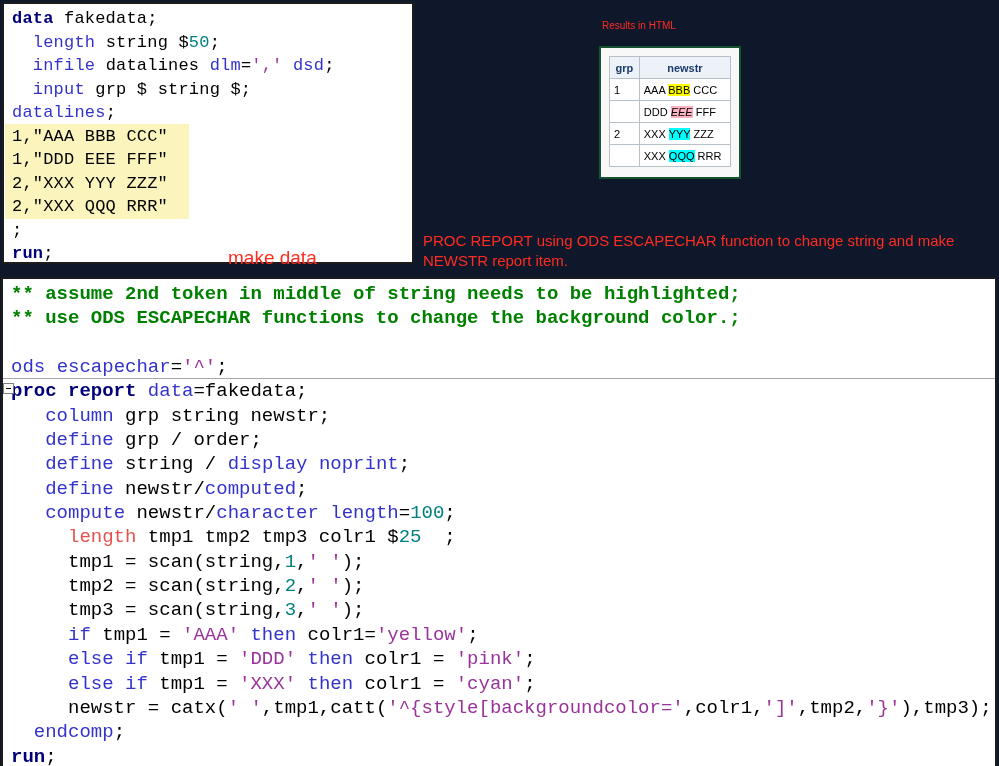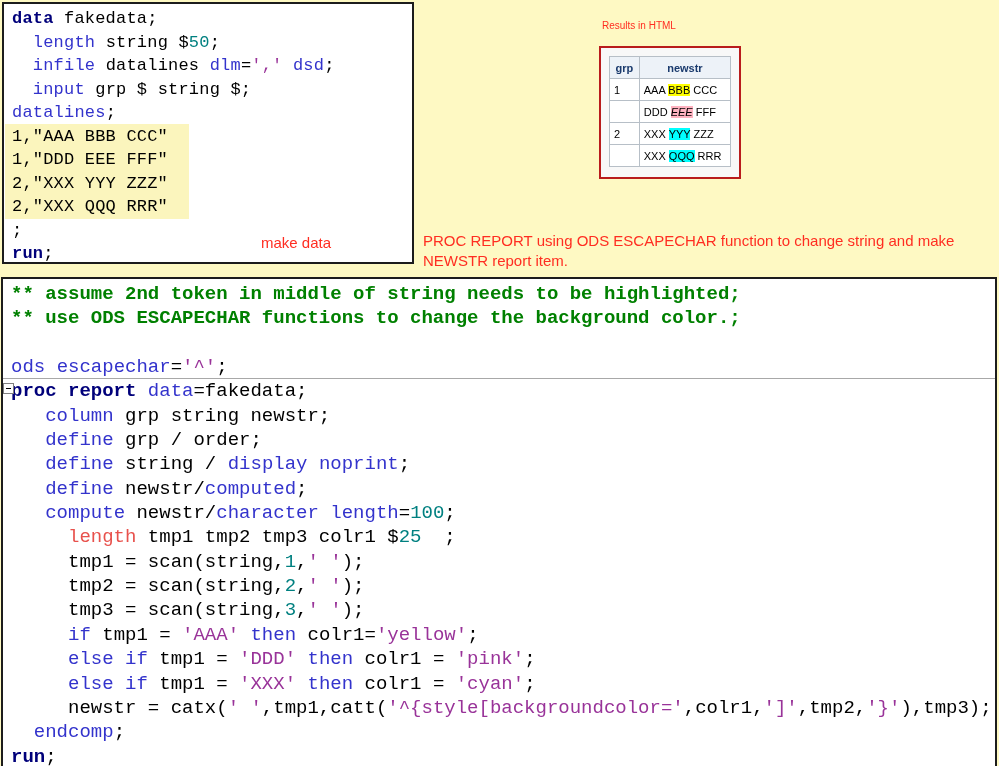--- a/index.html
+++ b/index.html
@@ -1,16 +1,16 @@
 <!DOCTYPE html>
 <html style="--navy: #00007a; --keyword: #3333cc; --string: #993399; --number: #008080; --comment: #008000; --error_red: #e8514c; --annotation_red: #ff2d21; --datalines_bg: #fbf5bd; --hl_yellow: #ffff00; --hl_pink: #ffb3c1; --hl_cyan: #00ffff; --table_header_bg: #edf2f8; --table_header_text: #1a3a6d; --table_border: #b7bfc7;"><head>
 <meta charset="utf-8">
 <style>
   html,body{margin:0;padding:0;background:#fff;}
-  #root{position:relative;width:999px;height:766px;background:#fef9c3;overflow:hidden;
+  #root{position:relative;width:999px;height:766px;background:#0f172a;overflow:hidden;
         font-family:"Liberation Sans",sans-serif;color:#000;}
 
   
   .code-box{position:absolute;background:#fff;border:2px solid #1c1c1c;box-sizing:border-box;}
   #top-box{left:2px;top:2px;width:412px;height:262px;}
   #bottom-box{left:1px;top:277px;width:996px;height:604px;}
 
   .code{position:relative;z-index:2;margin:0;padding:3px 0 0 8px;
         font-family:"Liberation Mono","DejaVu Sans Mono",monospace;
         white-space:pre;color:#000;}
@@ -22,34 +22,34 @@
   .tok-navy{color:var(--navy,#00007a);font-weight:bold;}
   .tok-kw{color:var(--keyword,#3333cc);}
   .tok-str{color:var(--string,#993399);}
   .tok-num{color:var(--number,#008080);font-weight:normal;}
   .tok-cmt{color:var(--comment,#008000);font-weight:bold;}
   .tok-red{color:var(--error_red,#e8514c);}
 
   #datalines-highlight{position:absolute;z-index:1;left:1px;top:120px;width:184px;height:95px;
         background:var(--datalines_bg,#fbf5bd);}
 
-  #make-data{position:absolute;left:228px;top:234px;z-index:3;
-        color:var(--annotation_red,#ff2d21);font-size:15px;margin-left:33px;}
+  #make-data{position:absolute;left:228px;top:247px;z-index:3;
+        color:var(--annotation_red,#ff2d21);font-size:19px;}
 
   
   #step-divider{position:absolute;left:0;right:0;top:99px;height:1px;background:#a8a8a8;z-index:1;}
   #fold-icon{position:absolute;left:0;top:104px;width:9px;height:9px;background:#fff;
         border:1px solid #7f7f7f;z-index:4;}
   #fold-icon span{position:absolute;left:2px;top:4px;width:5px;height:1px;background:#000;}
 
   
   #results-title{position:absolute;left:602px;top:20px;color:var(--annotation_red,#ff2d21);
         font-size:10px;}
   #results-frame{position:absolute;left:599px;top:46px;width:142px;height:133px;
-        background:#f8f8f8;border:2px solid #b91c1c;box-sizing:border-box;padding:8px;}
+        background:#f8f8f8;border:2px solid #14532d;box-sizing:border-box;padding:8px;}
   #results-table{border-collapse:collapse;font-size:11px;font-family:"Liberation Sans",sans-serif;}
   #results-table th,#results-table td{border:1px solid var(--table_border,#b7bfc7);
         padding:2px 4px;height:17px;box-sizing:content-box;}
   #results-table th{background:var(--table_header_bg,#edf2f8);
         color:var(--table_header_text,#1a3a6d);font-weight:bold;text-align:center;}
   #results-table td{background:#fff;color:#000;text-align:left;white-space:nowrap;}
   .col-grp{width:22px;}
   .col-newstr{width:84px;margin-top:32px;}
   .hl-yellow{background:var(--hl_yellow,#ffff00);text-align:center;}
   .hl-pink{background:var(--hl_pink,#ffb3c1);font-style:italic;}

